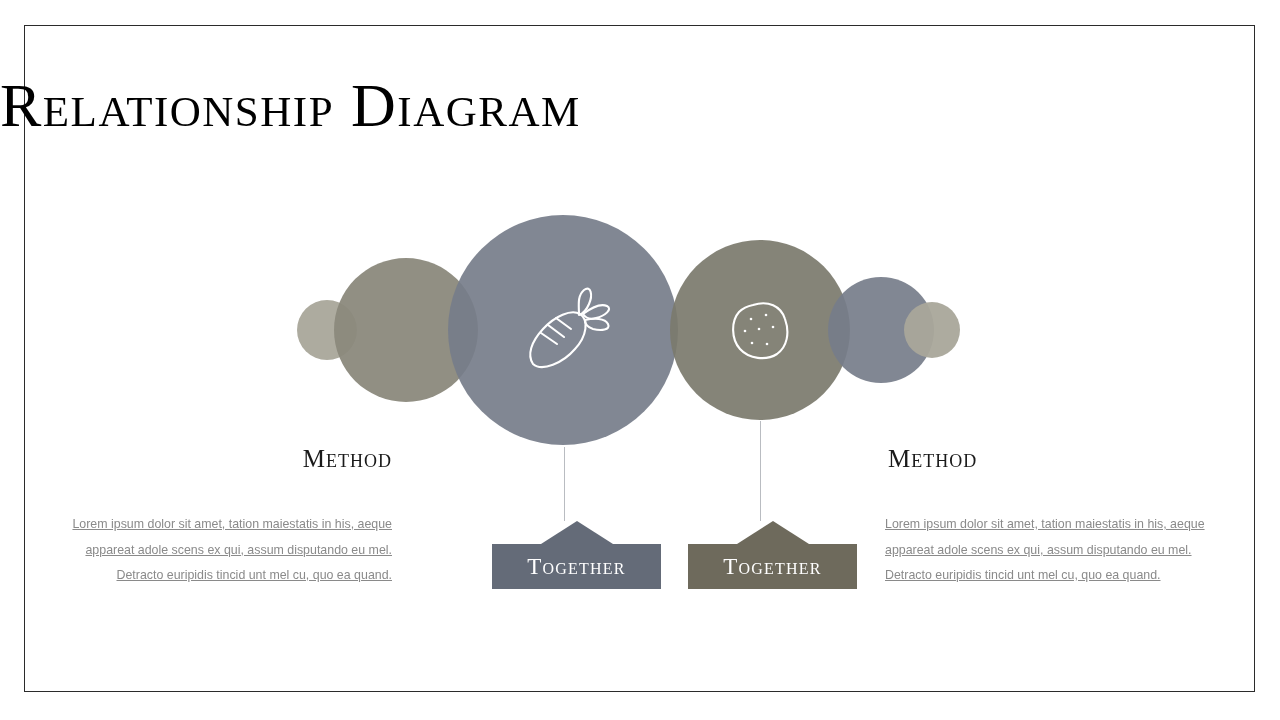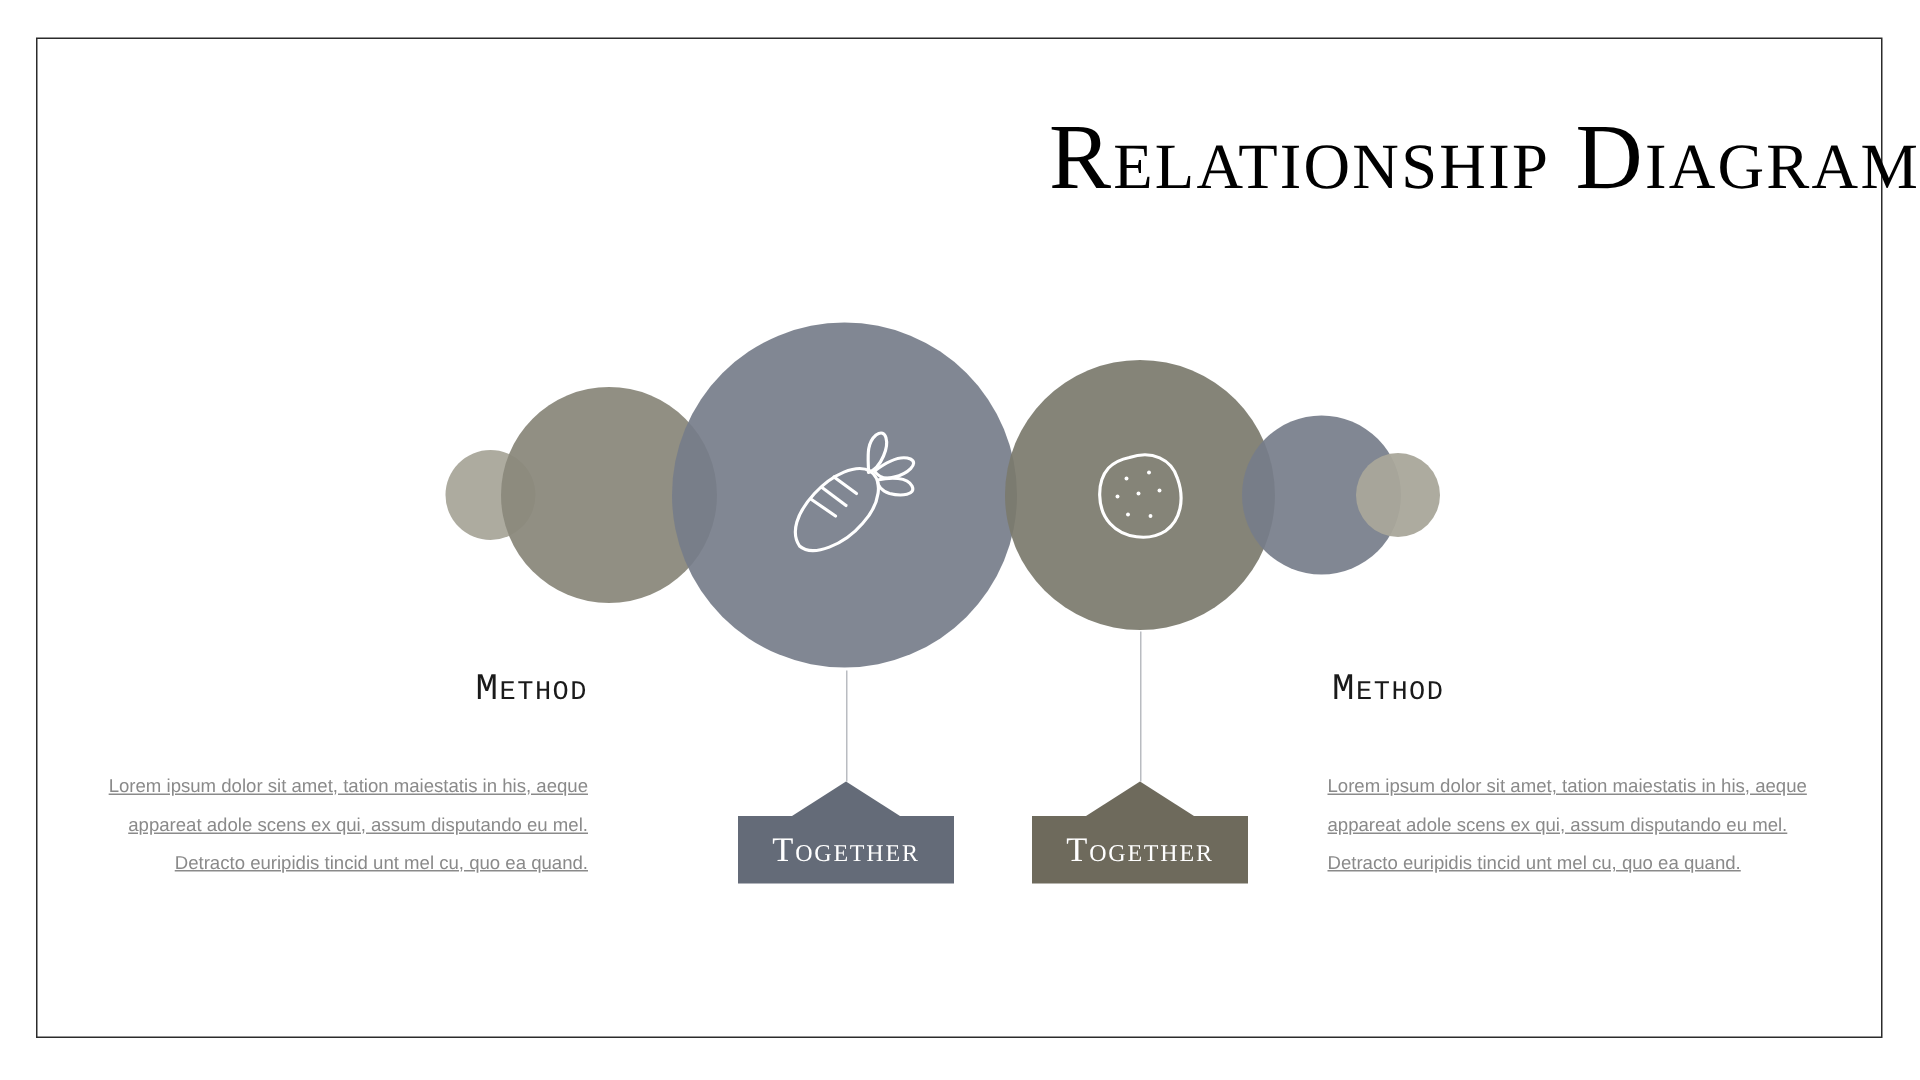--- a/index.html
+++ b/index.html
@@ -34,21 +34,21 @@
     box-sizing: border-box;
     pointer-events: none;
   }
 
   
   #title {
     position: absolute;
     left: 0;
     top: 68px;
     width: 1280px;
-    text-align: right;
+    text-align: left;
     font-family: "Liberation Serif", serif;
     font-size: 62px;
     line-height: 74px;
     font-variant: small-caps;
     letter-spacing: 1.5px;
     color: #000000;
     white-space: nowrap;
   }
 
   
@@ -72,20 +72,21 @@
   
   .connector {
     position: absolute;
     width: 1px;
     background: #b9bcc1;
   }
 
   
   .banner {
     position: absolute;
+    padding-left: 25px;
   }
   .banner .peak {
     position: absolute;
     left: 50%;
     top: 0;
     transform: translateX(-50%);
     width: 0; height: 0;
     border-left: 36px solid transparent;
     border-right: 36px solid transparent;
   }
@@ -101,21 +102,21 @@
     color: #ffffff;
     font-family: "Liberation Serif", serif;
     font-size: 23px;
     font-variant: small-caps;
     letter-spacing: 1.2px;
   }
 
   
   .method-head {
     position: absolute;
-    font-family: Liberation Mono, monospace;
+    font-family: Liberation Serif, serif;
     font-size: 25px;
     font-variant: small-caps;
     letter-spacing: 1px;
     color: #1a1a1a;
   }
   .method-body {
     position: absolute;
     font-family: "Liberation Sans", sans-serif;
     font-size: 12.4px;
     line-height: 25.5px;

